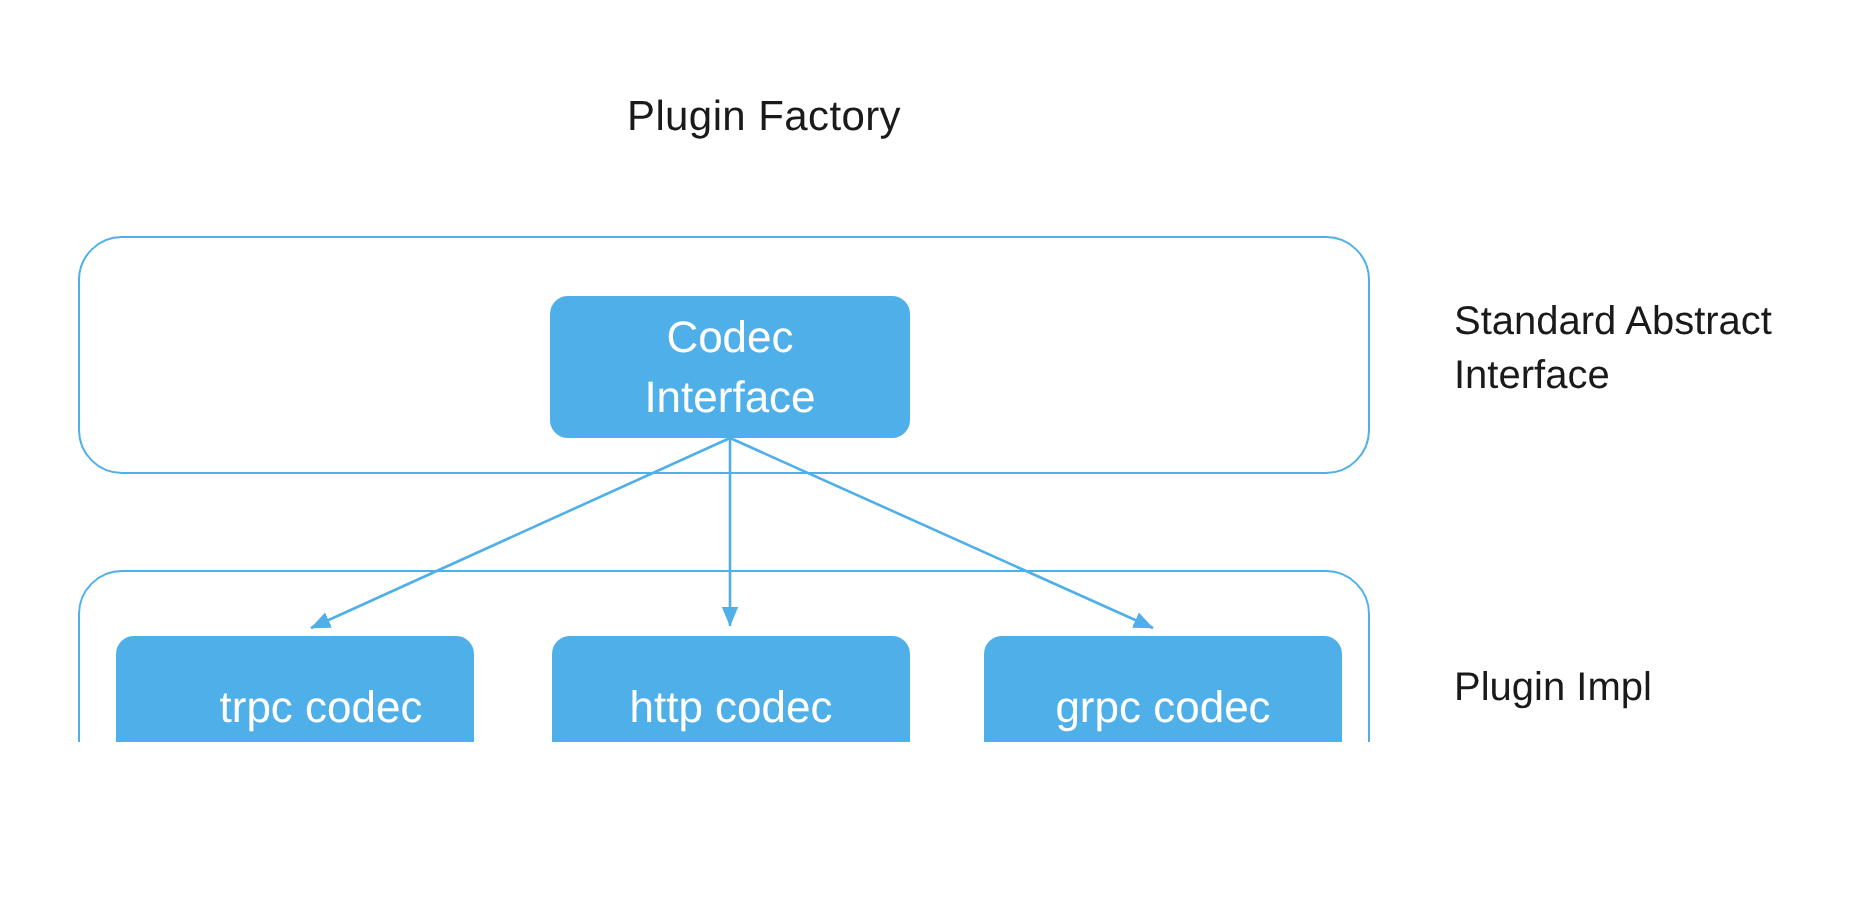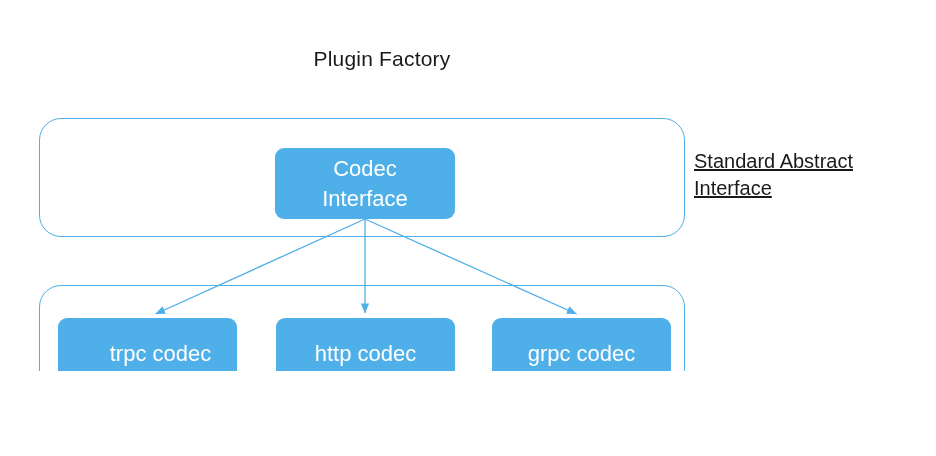--- a/index.html
+++ b/index.html
@@ -99,24 +99,23 @@
 
   
   .side-label {
     position: absolute;
     font-size: 20px;
     color: #1a1a1a;
     line-height: 1.35;
     white-space: pre-line;
   }
   #label-standard-abstract-interface {
-    left: 694px;
+    left: 727px;
     top: 148px;
     width: 200px;
-    text-decoration: underline;
   }
   #label-plugin-impl {
     left: 727px;
     top: 331px;
     width: 200px;
   }
 
   
   #connectors {
     position: absolute;
@@ -163,14 +162,15 @@
     <span class="node-label">http codec</span>
   </div>
 
   <div class="node" id="node-grpc-codec">
     <span class="node-label">grpc codec</span>
   </div>
 
   <div class="side-label" id="label-standard-abstract-interface">Standard Abstract
 Interface</div>
 
+  <div class="side-label" id="label-plugin-impl">Plugin Impl</div>
 
 </div>
 
 </body></html>

